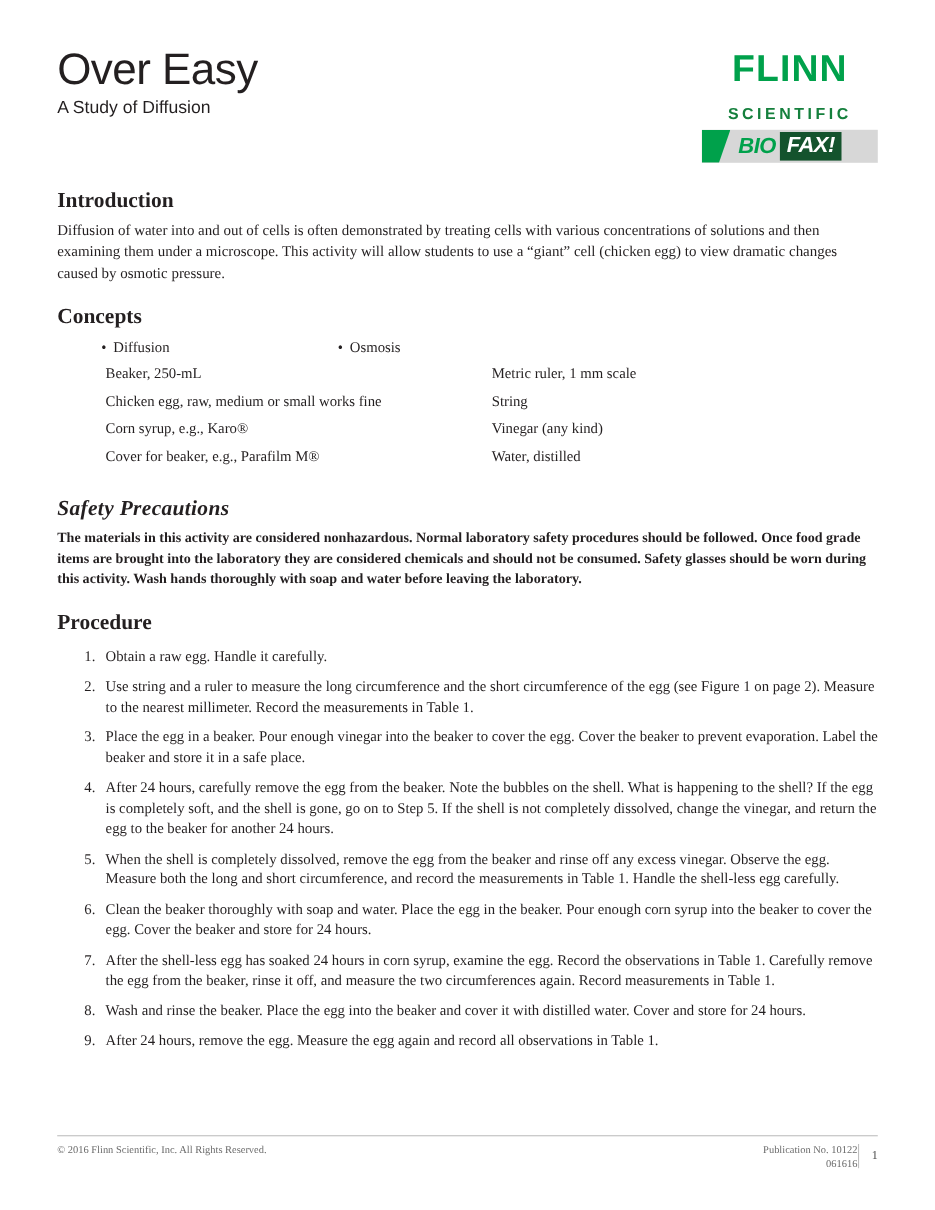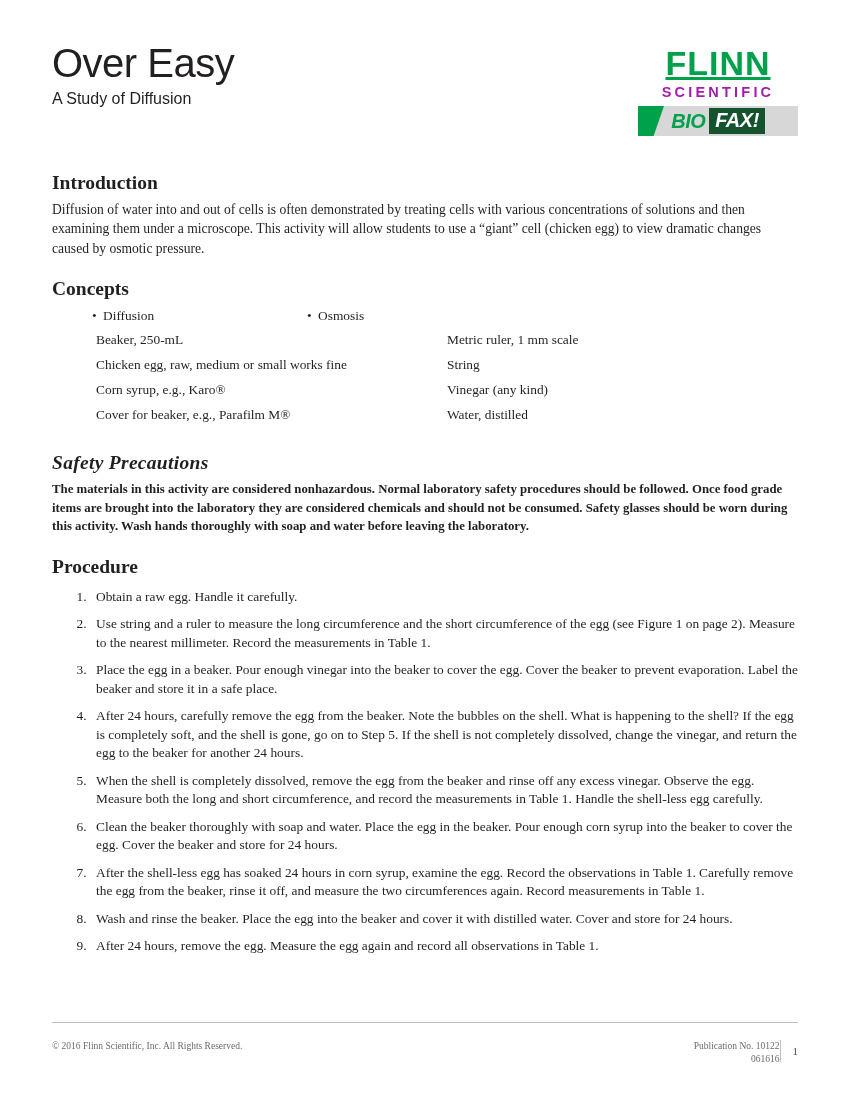--- a/index.html
+++ b/index.html
@@ -58,29 +58,28 @@
     width: 160px;
     text-align: center;
   }
   .logo-flinn {
     font-family: "Liberation Sans", sans-serif;
     font-size: 34px;
     font-weight: bold;
     letter-spacing: 1px;
     color: #00a14b;
     line-height: 1;
-    text-decoration: underline;
   }
   .logo-scientific {
     font-family: "Liberation Sans", sans-serif;
     font-size: 14.5px;
     font-weight: bold;
     letter-spacing: 3.2px;
-    color: #a21caf;
-    margin-top: 4px;
+    color: #15803d;
+    margin-top: 16px;
   }
   .logo-bar {
     margin-top: 6px;
     height: 30px;
     background: #d7d7d7;
     position: relative;
     display: flex;
     align-items: center;
     justify-content: center;
   }
@@ -179,21 +178,21 @@
     padding-left: 6px;
   }
 
   
   .footer {
     position: absolute;
     left: 52px;
     right: 52px;
     bottom: 34px;
     border-top: 1px solid #bfbfbf;
-    padding-top: 17px;
+    padding-top: 7px;
     display: flex;
     justify-content: space-between;
     align-items: flex-start;
     font-size: 9.5px;
     color: #6b6b6b;
   }
   .footer-left {
     line-height: 1.3;
   }
   .footer-right {

